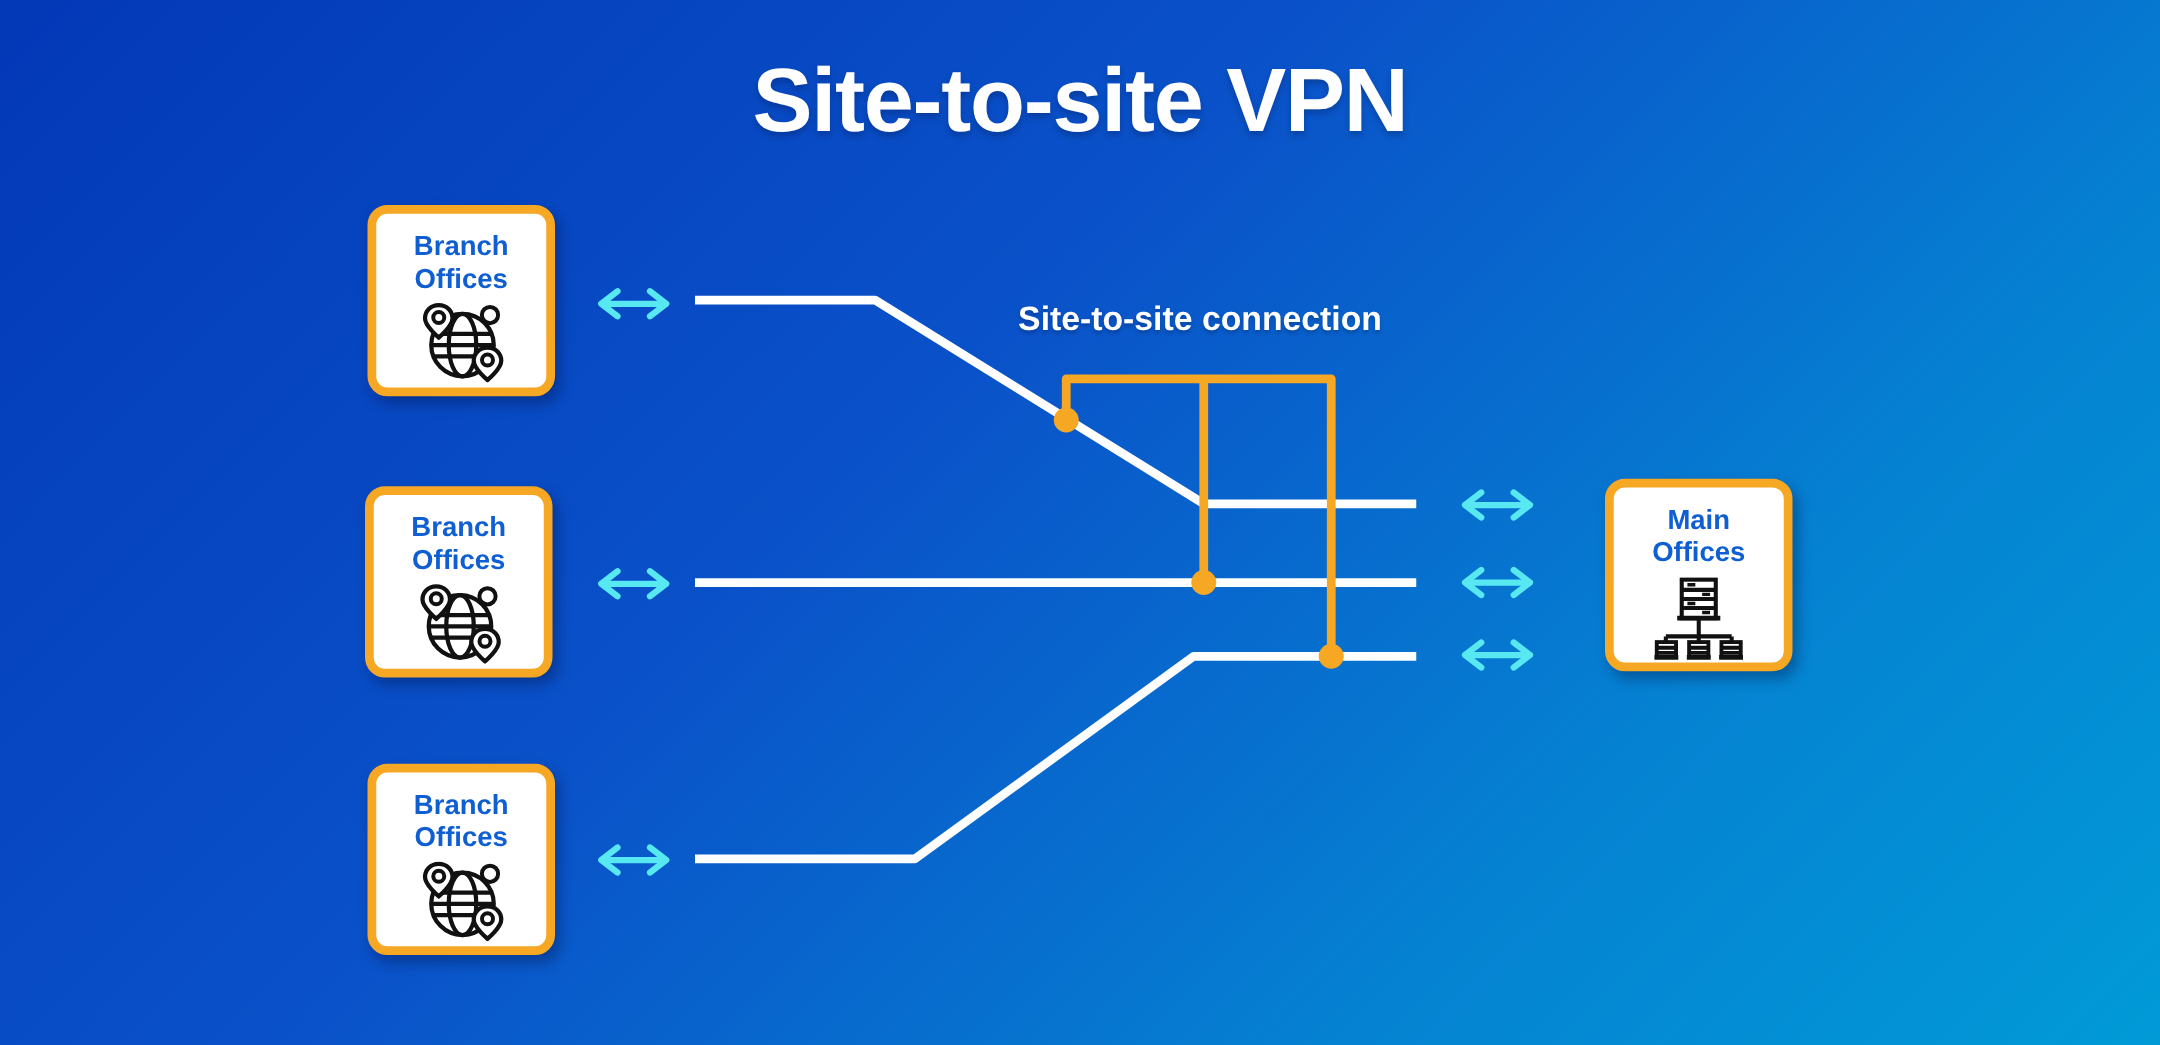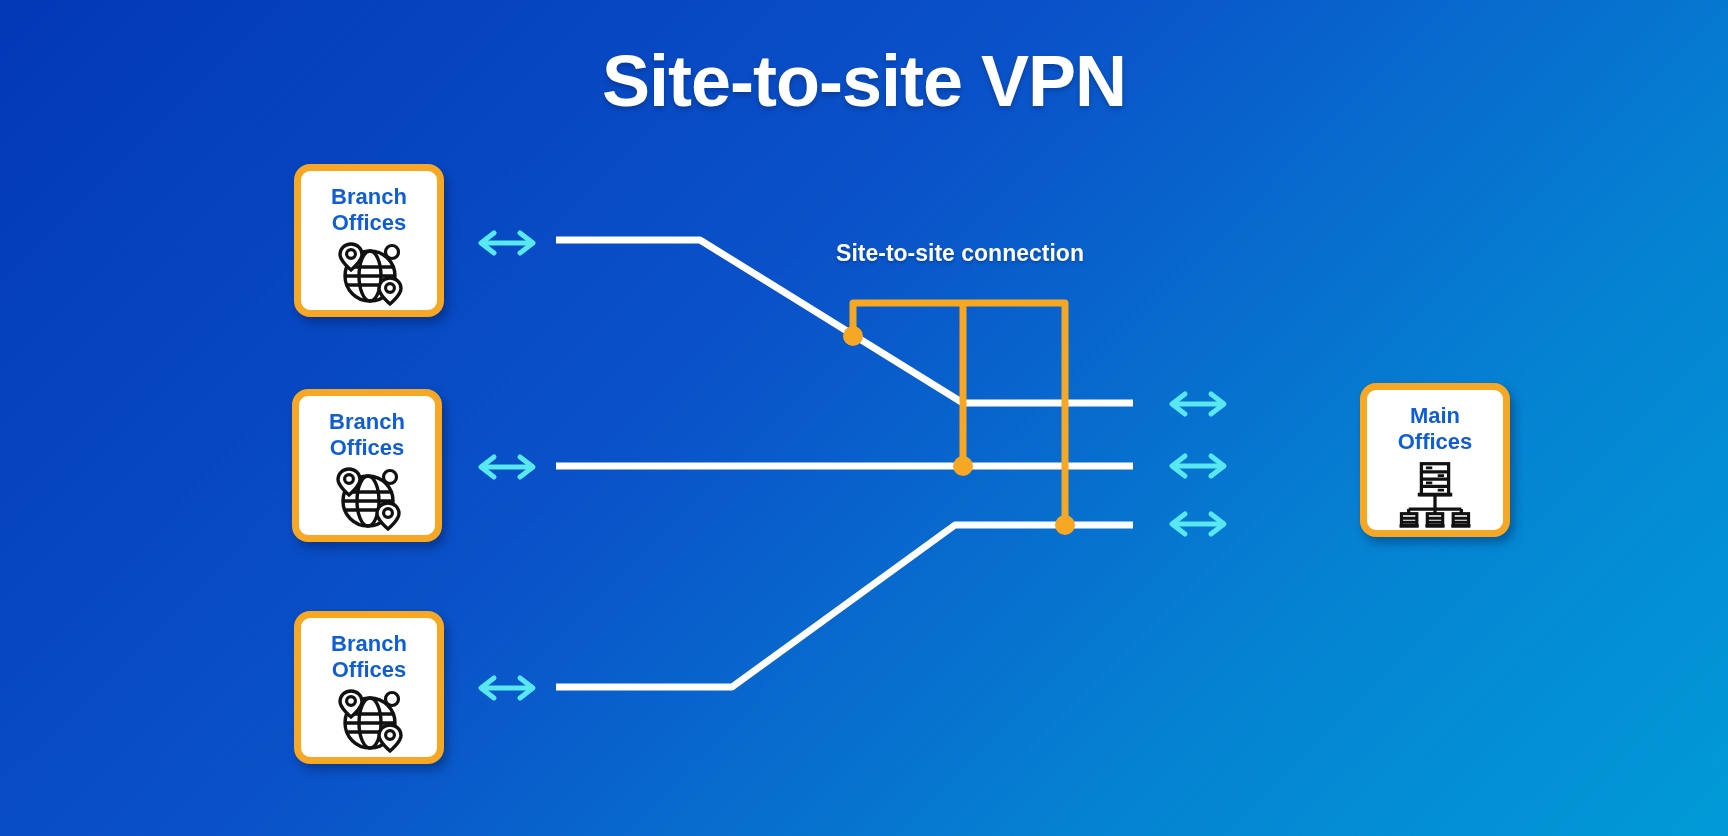--- a/index.html
+++ b/index.html
@@ -25,24 +25,24 @@
     display:flex;flex-direction:column;align-items:center;
   }
   .node .node-label{
     margin-top:13px;text-align:center;color:#0f5fd3;
     font-size:22px;line-height:26px;font-weight:700;
   }
   .node .node-icon{margin-top:6px;}
   .branch-1{left:294px;top:164px;}
   .branch-2{left:292px;top:389px;}
   .branch-3{left:294px;top:611px;}
-  .main-office{left:1360px;top:383px;height:154px;}
+  .main-office{left:1284px;top:383px;height:154px;}
   .conn-label{
     position:absolute;left:960px;top:240px;transform:translateX(-50%);
-    color:#ffffff;font-size:23px;font-weight:700;white-space:nowrap;
+    color:#ffffff;font-size:27px;font-weight:700;white-space:nowrap;
     text-shadow:0 2px 3px rgba(0,10,40,.25);
   }
 </style>
 </head>
 <body>
 
 <div class="canvas">
 
   <div class="page-title">Site-to-site VPN</div>
 

